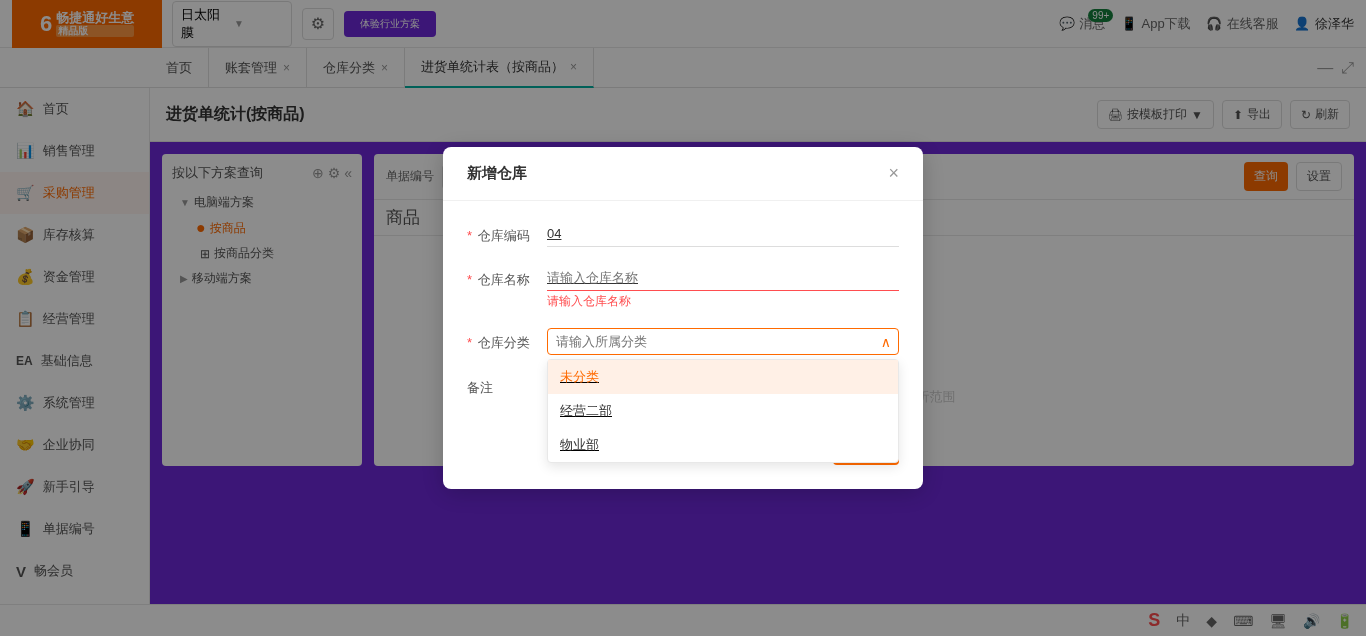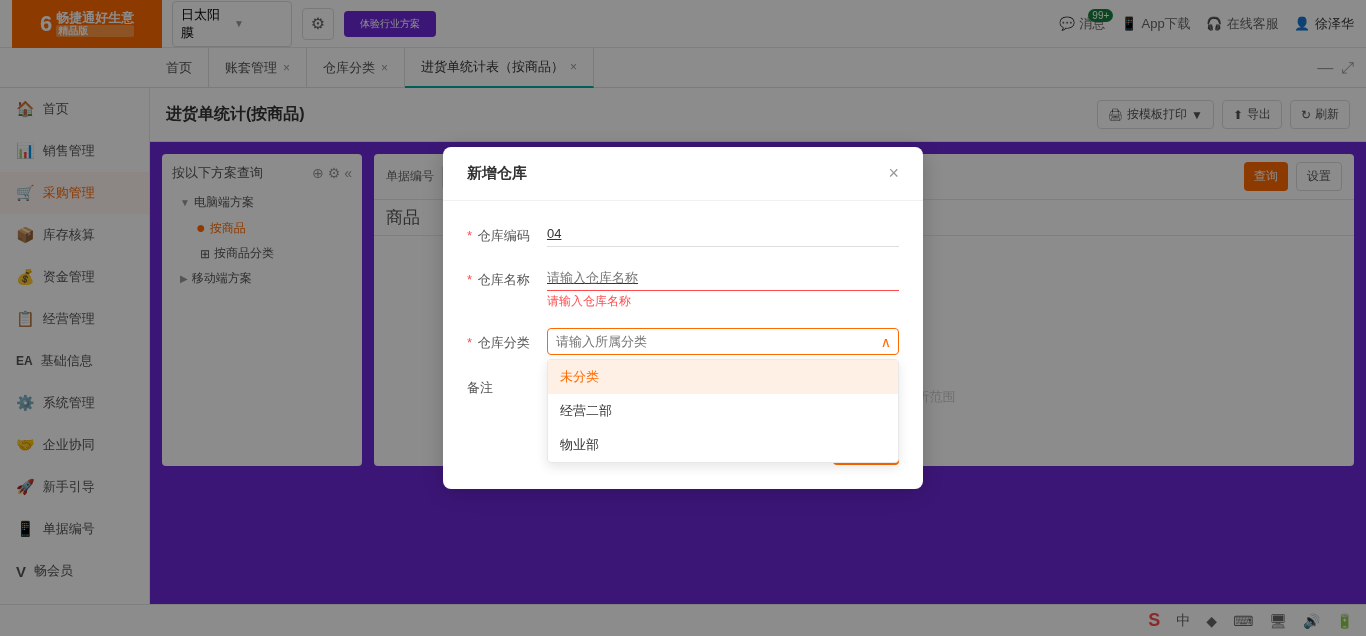--- a/index.html
+++ b/index.html
@@ -154,21 +154,21 @@
       width: 100%; border: 1px solid #ff6a00; border-radius: 4px;
       padding: 5px 30px 5px 8px; font-size: 13px; outline: none; color: #333;
     }
     .dropdown-arrow {
       position: absolute; right: 8px; top: 50%; transform: translateY(-50%);
       color: #ff6a00; font-size: 14px; cursor: pointer;
     }
     .dropdown-list {
       position: absolute; top: calc(100% + 4px); left: 0; right: 0;
       background: #fff; border: 1px solid #e8e8e8; border-radius: 4px;
-      box-shadow: 0 4px 12px rgba(0,0,0,0.1); z-index: 300;
+      box-shadow: 0 4px 12px rgba(0,0,0,0.1); z-index: 300; text-decoration: underline;
     }
     .dropdown-item {
       padding: 8px 12px; font-size: 13px; cursor: pointer; color: #333;
     }
     .dropdown-item.selected { background: #fff0e6; color: #ff6a00; }
     .modal-footer { display: flex; justify-content: flex-end; gap: 10px; padding: 16px 24px 0; }
     .btn-save {
       background: #ff6a00; color: white; border: none; border-radius: 4px;
       padding: 7px 20px; cursor: pointer; font-size: 13px;
     }

